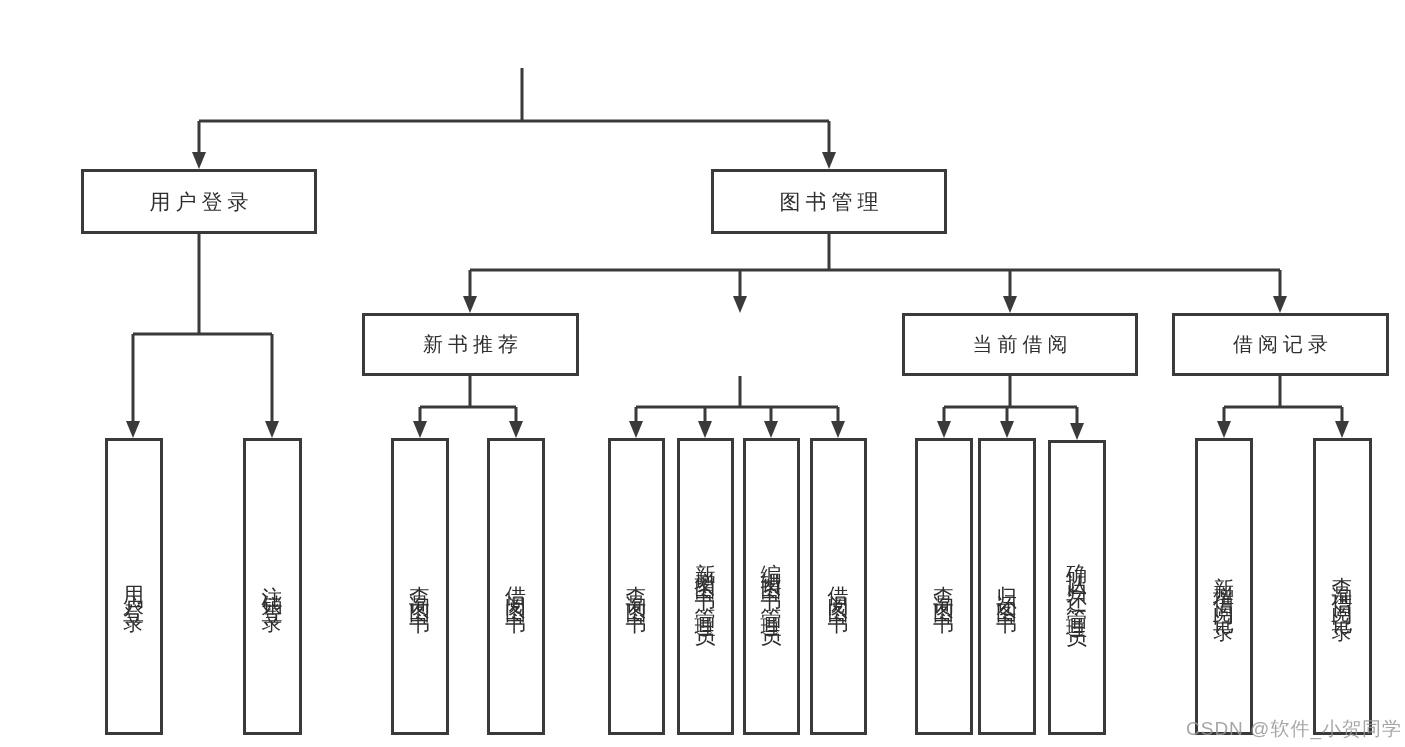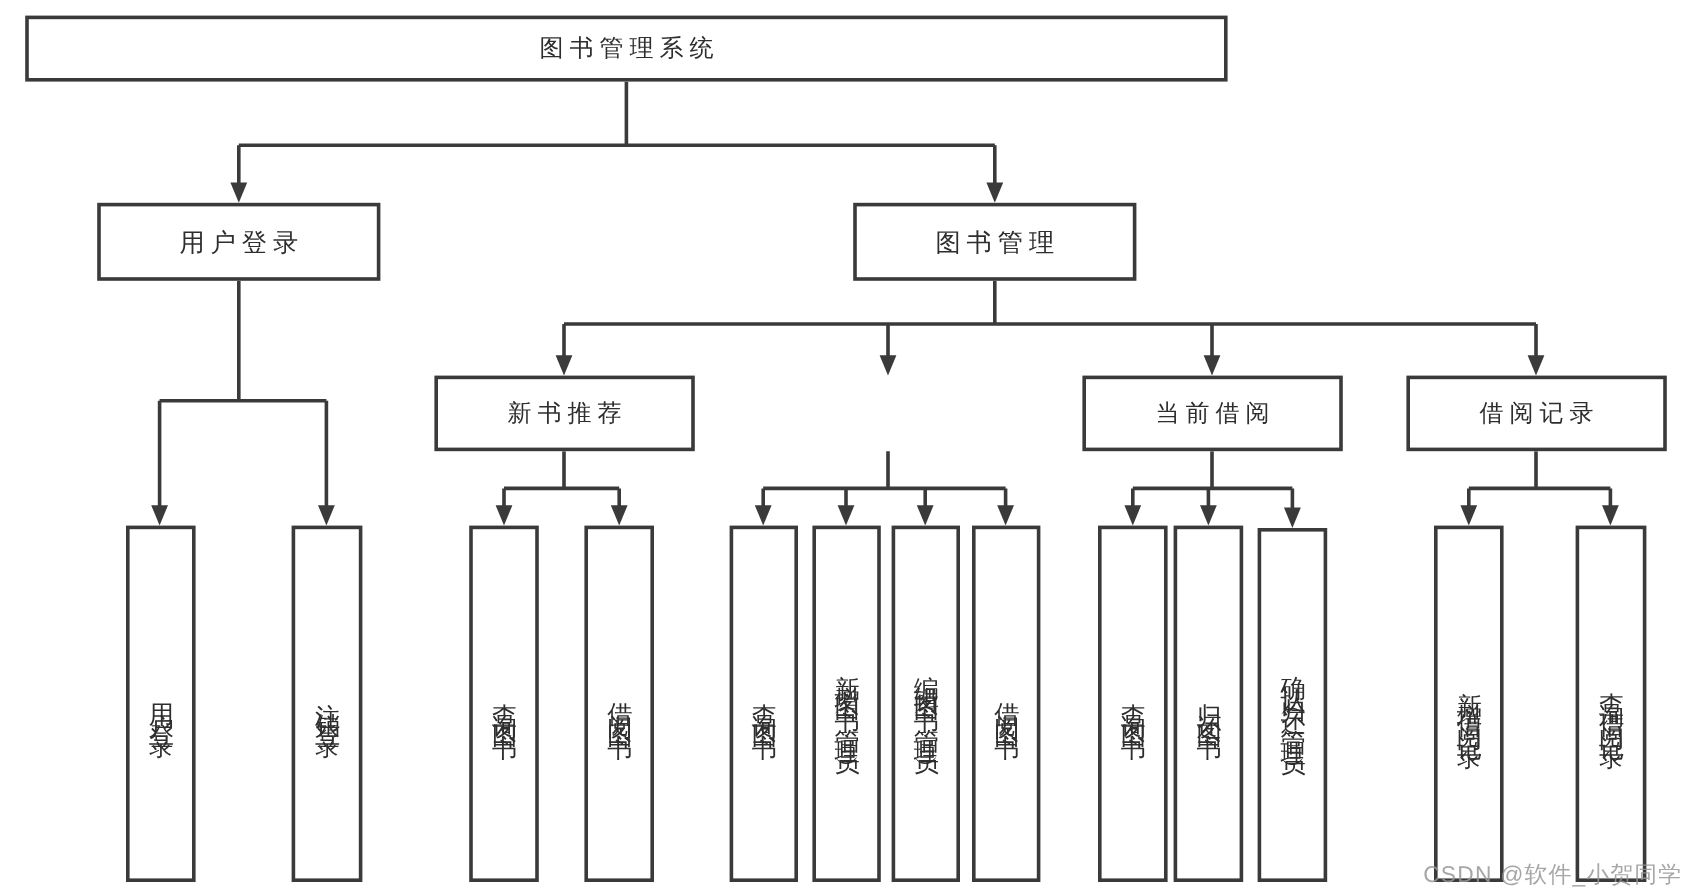--- a/index.html
+++ b/index.html
@@ -84,35 +84,32 @@
       <polygon points="764,421 778,421 771,438"></polygon>
       <polygon points="831,421 845,421 838,438"></polygon>
       <polygon points="937,421 951,421 944,438"></polygon>
       <polygon points="1000,421 1014,421 1007,438"></polygon>
       <polygon points="1070,423 1084,423 1077,440"></polygon>
       <polygon points="1217,421 1231,421 1224,438"></polygon>
       <polygon points="1335,421 1349,421 1342,438"></polygon>
     </g>
   </svg>
 
-  <div class="box" style="left:21px;top:13px;width:1002px;height:55px;">
-    <span class="lbl">图书管理系统</span>
-  </div>
 
   <div class="box lv2" style="left:81px;top:169px;width:236px;height:65px;">
     <span class="lbl">用户登录</span>
   </div>
   <div class="box" style="left:362px;top:313px;width:217px;height:63px;">
     <span class="lbl">新书推荐</span>
   </div>
 
   <div class="box lv2" style="left:711px;top:169px;width:236px;height:65px;">
     <span class="lbl">图书管理</span>
   </div>
-  <div class="box" style="left:902px;top:313px;width:217px;height:63px;">
+  <div class="box" style="left:902px;top:313px;width:236px;height:63px;">
     <span class="lbl">当前借阅</span>
   </div>
   <div class="box" style="left:1172px;top:313px;width:217px;height:63px;">
     <span class="lbl">借阅记录</span>
   </div>
 
   <div class="vbox" style="left:105px;top:438px;width:58px;height:297px;">
     <span class="vlbl">用户登录</span>
   </div>
   <div class="vbox" style="left:243px;top:438px;width:59px;height:297px;">

